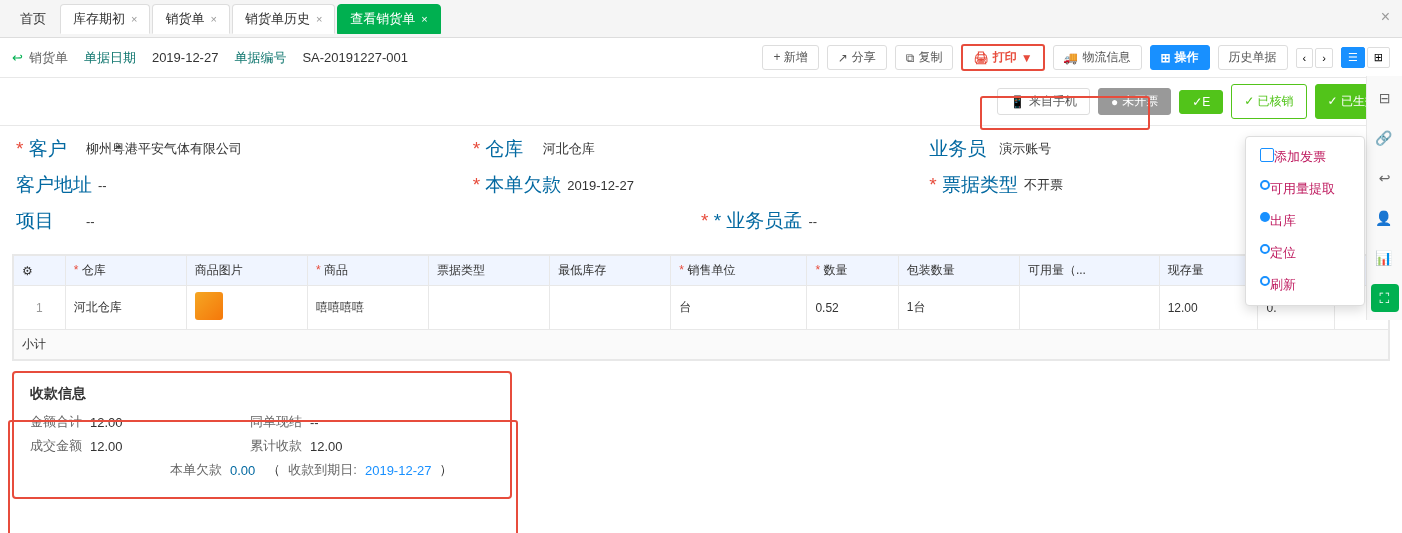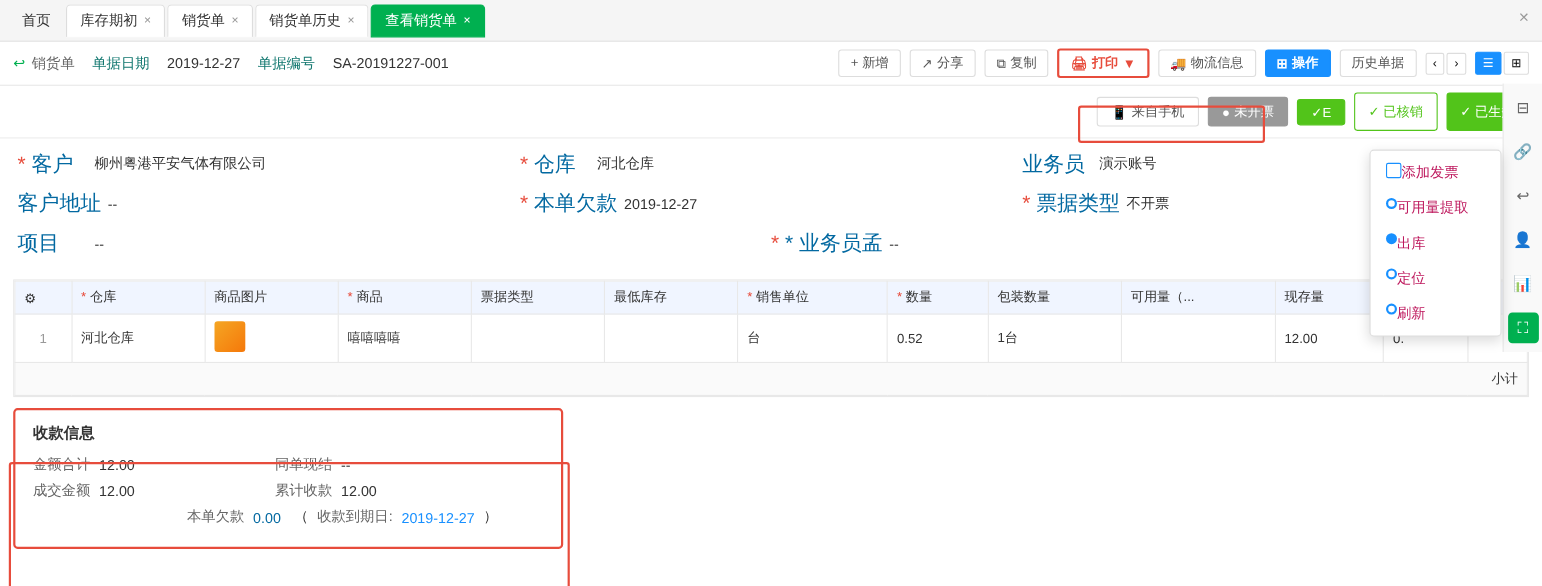--- a/index.html
+++ b/index.html
@@ -71,21 +71,21 @@
     
     .table-wrap { border: 1px solid #e8e8e8; margin: 0 12px; overflow: auto; }
     .data-table { width: 100%; border-collapse: collapse; font-size: 12px; }
     .data-table th {
       background: #f0f5ff; border: 1px solid #e8e8e8; padding: 6px 8px;
       text-align: left; font-weight: normal; color: #333; white-space: nowrap;
     }
     .data-table th.required::before { content: '* '; color: #e74c3c; }
     .data-table td { border: 1px solid #e8e8e8; padding: 6px 8px; white-space: nowrap; }
     .data-table tr:nth-child(even) { background: #fafafa; }
-    .data-table .subtotal { background: #fffbe6; text-align: right; }
+    .data-table .subtotal { background: #fffbe6; }
     .gear-cell { text-align: center; color: #999; }
     .product-img { width: 28px; height: 28px; background: linear-gradient(135deg, #f5a623, #f5780a); border-radius: 3px; display: inline-block; }
 
     
     .payment-box {
       border: 2px solid #e74c3c; border-radius: 4px; margin: 10px 12px; padding: 12px 16px;
       max-width: 500px; background: #fff;
     }
     .payment-title { font-weight: bold; font-size: 14px; margin-bottom: 10px; }
     .payment-row { display: flex; gap: 40px; margin-bottom: 6px; }

